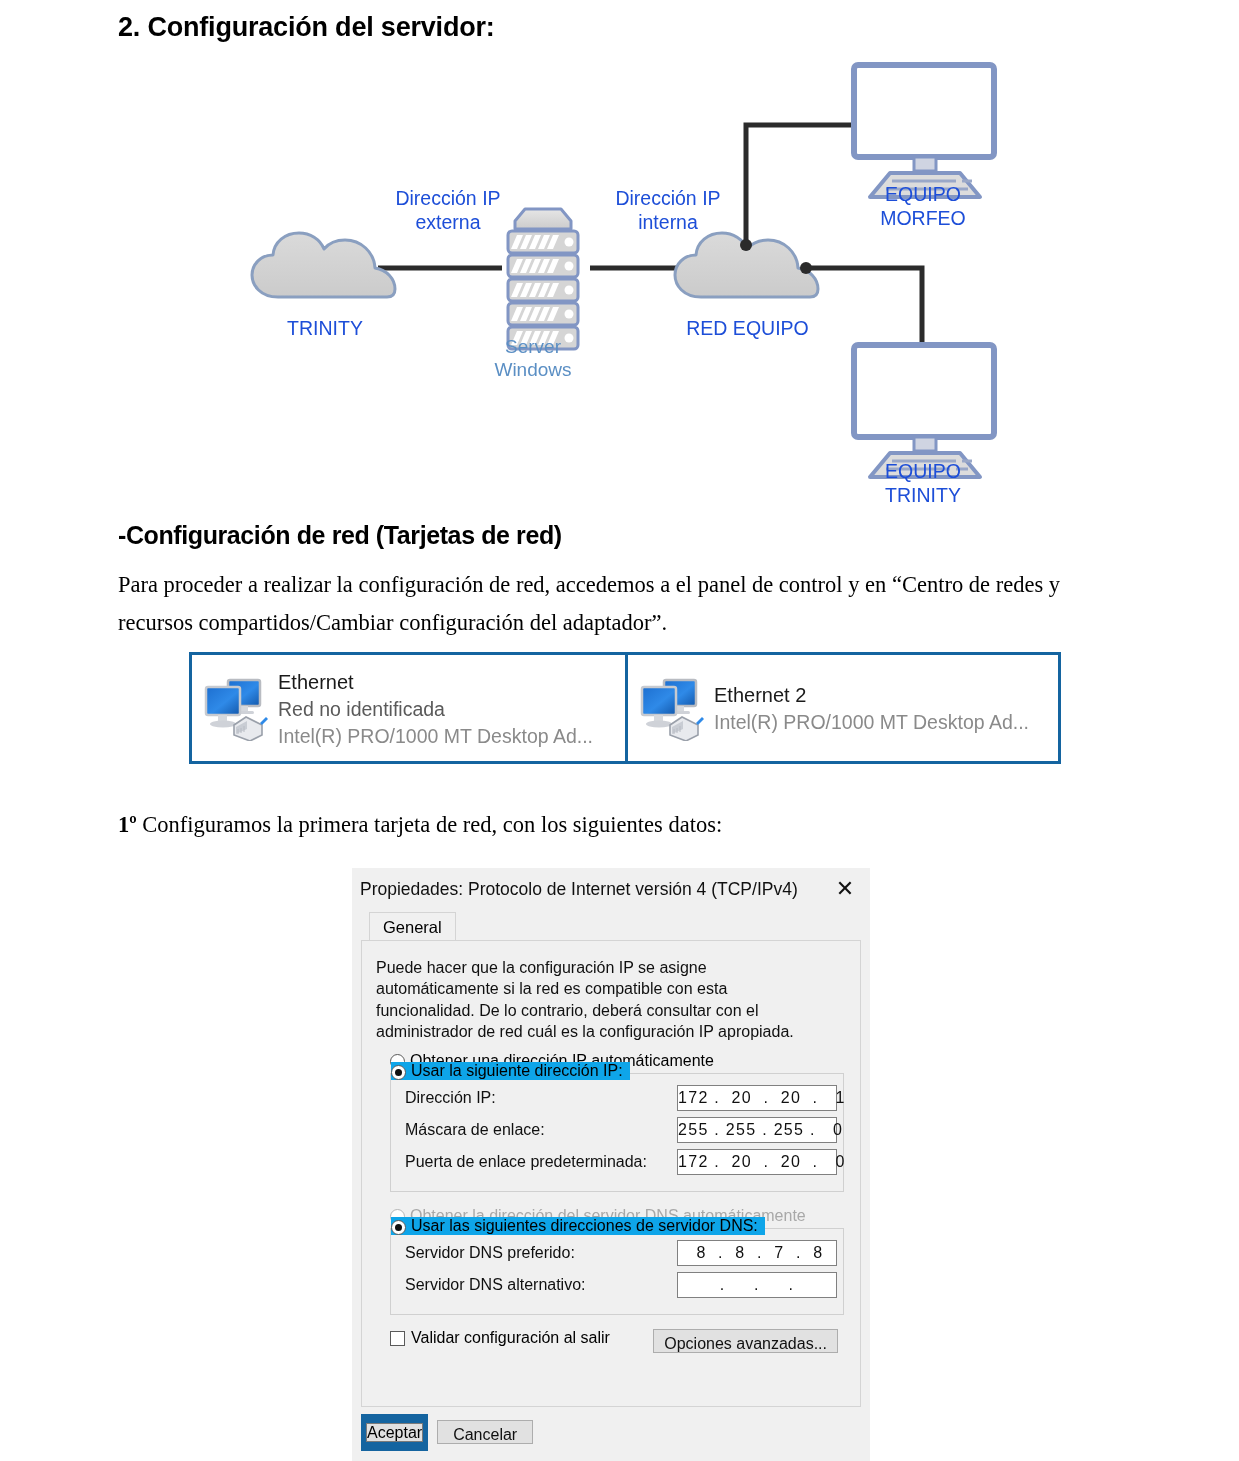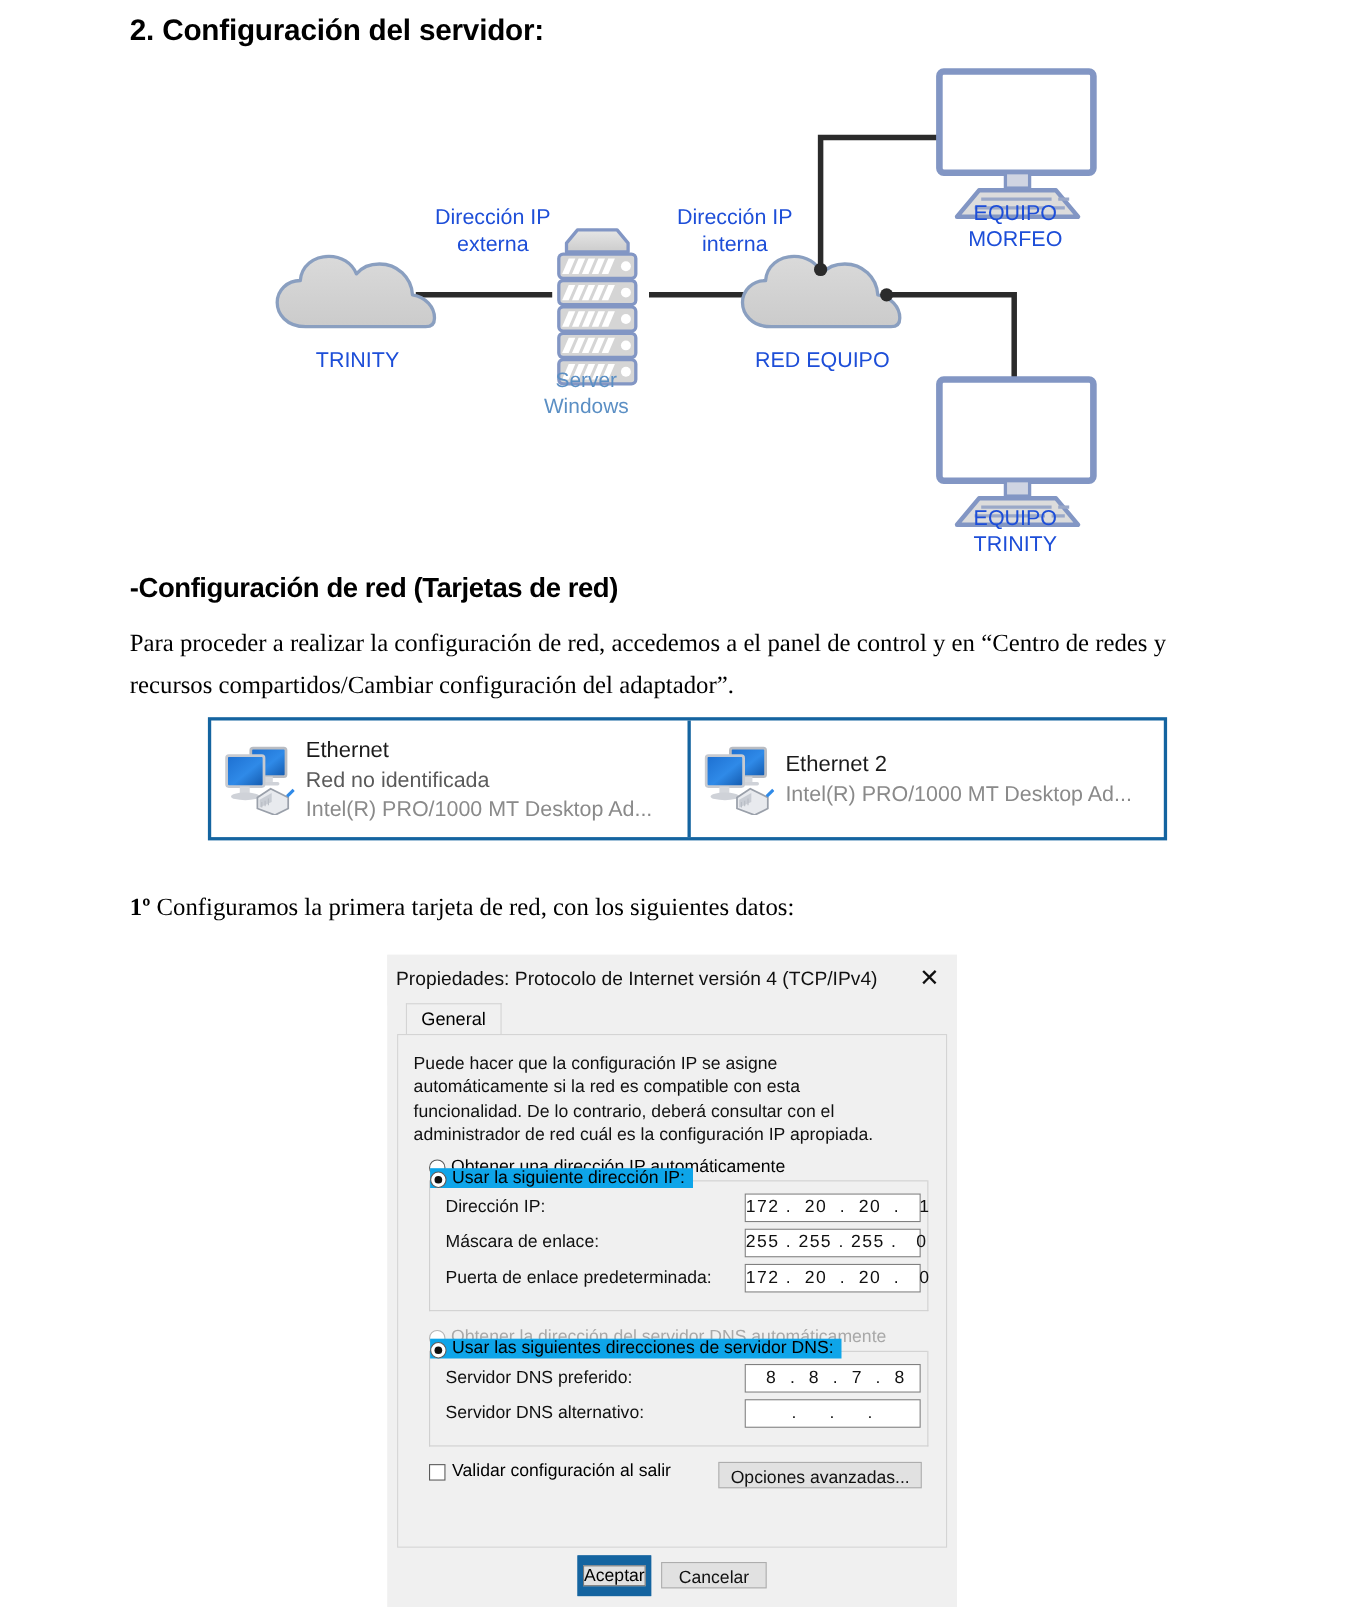--- a/index.html
+++ b/index.html
@@ -300,21 +300,21 @@
   .btn-adv { margin-left: auto; min-width: 168px; }
 
   .dlg-footer {
     position: absolute;
     left: 9px;
     right: 9px;
     bottom: 4px;
     height: 50px;
     display: flex;
     align-items: center;
-    justify-content: center;
+    justify-content: flex-start;
     gap: 9px;
   }
   .btn-ok-wrap {
     border: 3px solid #1464a0;
     padding: 2px;
     background: #1464a0;
   }
   .btn-ok {
     background: #e1e1e1;
     border: 1px solid #7a7a7a;

